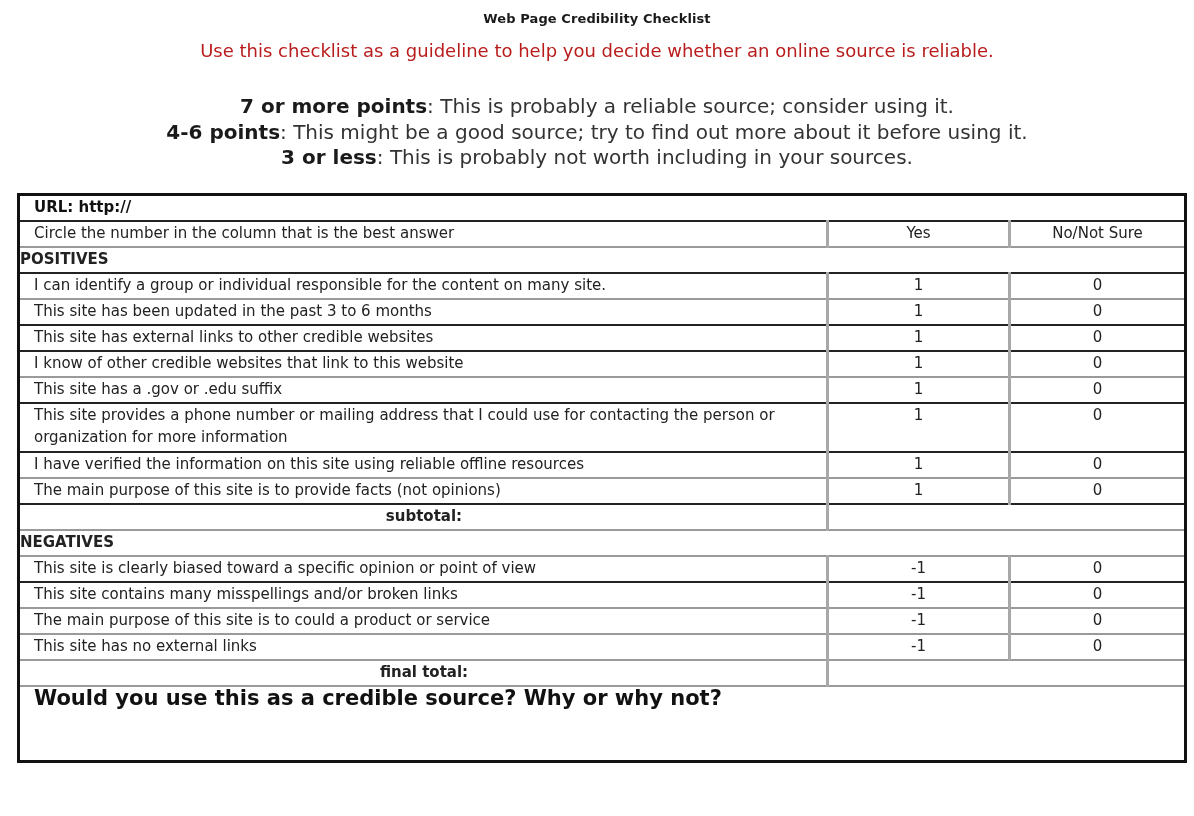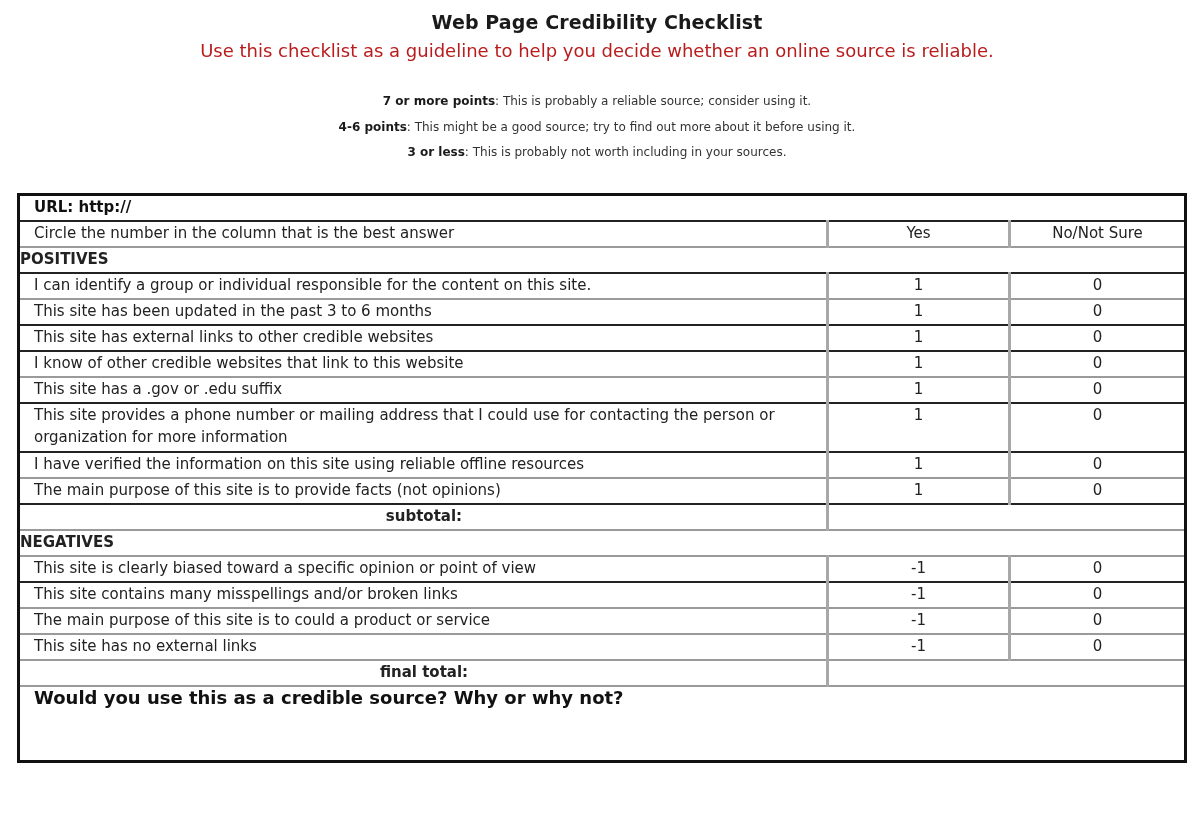--- a/index.html
+++ b/index.html
@@ -1,37 +1,37 @@
 <!DOCTYPE html>
 <html><head>
 <meta charset="utf-8">
 <style>
   html, body { margin: 0; padding: 0; background: #ffffff; }
   body { width: 1194px; height: 816px; position: relative; overflow: hidden;
          font-family: "DejaVu Sans", "Liberation Sans", sans-serif; color: #1a1a1a; }
   .header { position: absolute; left: 0; top: 0; width: 1194px; text-align: center; }
-  .title { position: absolute; top: 11px; width: 100%; font-size: 19px; font-weight: bold; letter-spacing: 0.1px; }
+  .title { position: absolute; top: 11px; width: 100%; font-size: 13px; font-weight: bold; letter-spacing: 0.1px; }
   .subtitle { position: absolute; top: 40px; width: 100%; font-size: 18px; color: #b91c1c; }
-  .rule { position: absolute; width: 100%; font-size: 12px; color: #333; }
+  .rule { position: absolute; width: 100%; font-size: 20px; color: #333; }
   .rule b { color: #1a1a1a; }
   .r1 { top: 94px; } .r2 { top: 120px; } .r3 { top: 145px; }
 
   table.checklist { position: absolute; left: 17px; top: 193px; width: 1167px;
     border-collapse: collapse; border: 3px solid #111; font-size: 15px; color: #222; table-layout: fixed; }
   table.checklist td { padding: 0 0 0 14px; height: 24px; line-height: 22px; vertical-align: top;
     border-bottom: 2px solid #9a9a9a; border-right: 3px solid #a8a8a8; }
   table.checklist tr.dark td { border-bottom: 2px solid #222; }
   col.c1 { width: 809px; } col.c2 { width: 182px; } col.c3 { width: 176px; }
   td.num { text-align: center; padding-left: 0 !important; }
   td.last { border-right: none !important; }
   td.span { border-right: none !important; }
   td.section { text-align: left; font-weight: bold; padding-left: 0 !important; }
   td.label-right { text-align: center; font-weight: bold; padding-right: 12px !important; }
   tr.tall td { height: 47px; }
-  tr.question td { height: 73px; border-bottom: none; font-weight: bold; font-size: 18px; color: #111; }
+  tr.question td { height: 73px; border-bottom: none; font-weight: bold; font-size: 21px; color: #111; }
   .url { font-weight: bold; color: #111; }
 </style>
 </head>
 <body>
 
 <div class="header">
   <div class="title">Web Page Credibility Checklist</div>
   <div class="subtitle">Use this checklist as a guideline to help you decide whether an online source is reliable.</div>
   <div class="rule r1"><b>7 or more points</b><span>:  This is probably a reliable source; consider using it.</span></div>
   <div class="rule r2"><b>4-6 points</b><span>:  This might be a good source; try to find out more about it before using it.</span></div>
@@ -51,21 +51,21 @@
   <tr>
     <td>Circle the number in the column that is the best answer</td>
     <td class="num">Yes</td>
     <td class="num last">No/Not Sure</td>
   </tr>
   <tr class="dark">
     <td colspan="3" class="section span">POSITIVES</td>
   </tr>
 
   <tr>
-    <td>I can identify a group or individual responsible for the content on this site.</td>
+    <td>I can identify a group or individual responsible for the content on many site.</td>
     <td class="num">1</td>
     <td class="num last">0</td>
   </tr>
   <tr class="dark">
     <td>This site has been updated in the past 3 to 6 months</td>
     <td class="num">1</td>
     <td class="num last">0</td>
   </tr>
   <tr class="dark">
     <td>This site has external links to other credible websites</td>

